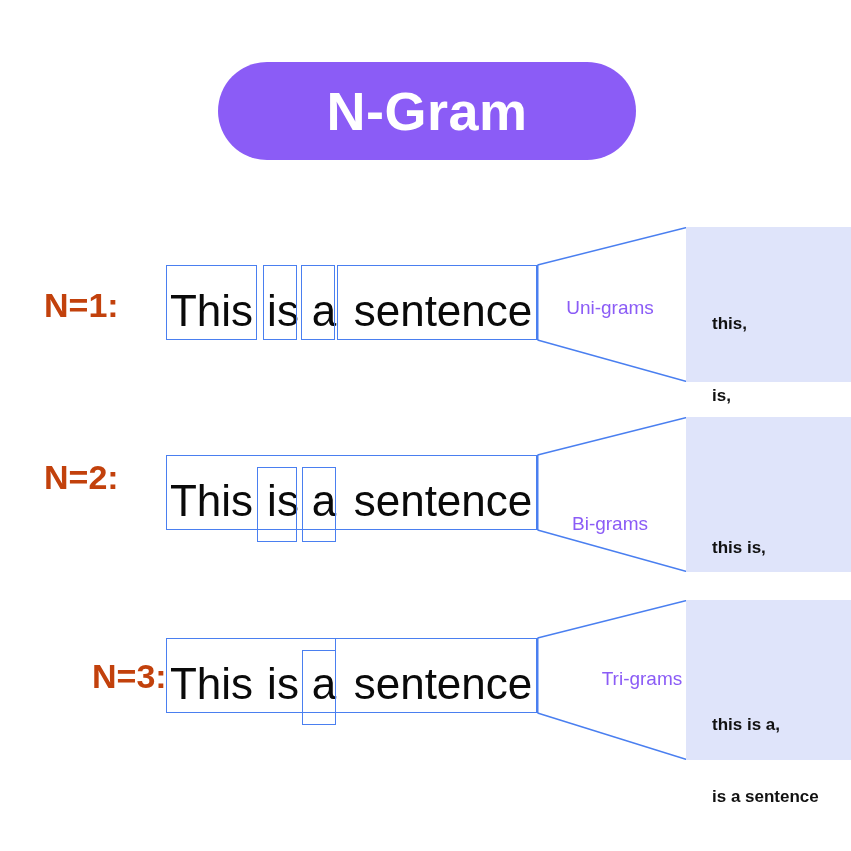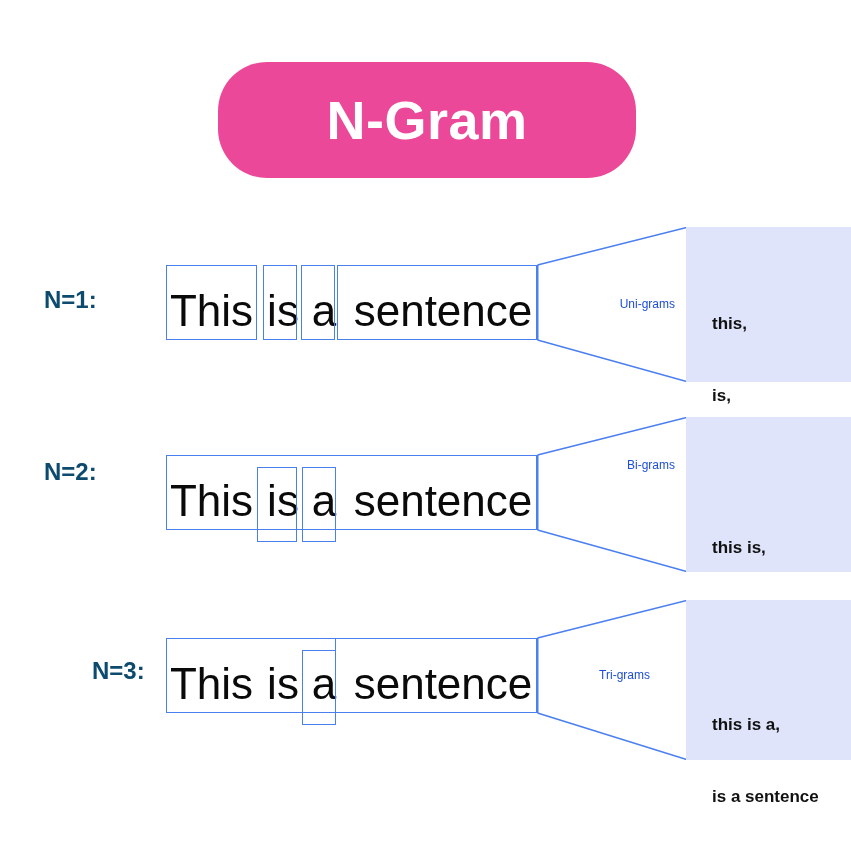--- a/index.html
+++ b/index.html
@@ -19,22 +19,22 @@
     background: #ffffff;
     overflow: hidden;
   }
 
   
   #title-pill {
     position: absolute;
     left: 218px;
     top: 62px;
     width: 418px;
-    height: 116px;
-    background: #ec4899;
+    height: 98px;
+    background: #8b5cf6;
     border-radius: 49px;
     display: flex;
     align-items: center;
     justify-content: center;
   }
   #title-pill .title-text {
     color: #ffffff;
     font-size: 54px;
     font-weight: bold;
     letter-spacing: 0.5px;
@@ -44,22 +44,22 @@
   
   .row {
     position: absolute;
     left: 0;
     width: 851px;
   }
   .row-label {
     position: absolute;
     left: 44px;
     width: 120px;
-    color: #0c4a6e;
-    font-size: 24px;
+    color: #c2410c;
+    font-size: 34px;
     font-weight: bold;
     line-height: 1;
     white-space: nowrap;
   }
 
   
   .strip {
     position: absolute;
     left: 166px;
     height: 91px;
@@ -85,24 +85,24 @@
     background: transparent;
   }
 
   
   .funnel {
     position: absolute;
     left: 537px;
   }
   .gram-label {
     position: absolute;
-    font-size: 12px;
-    color: #1d4ed8;
-    line-height: 1;
-    text-align: right;
+    font-size: 19px;
+    color: #8b5cf6;
+    line-height: 1;
+    text-align: center;
     white-space: nowrap;
   }
 
   
   .outpanel {
     position: absolute;
     left: 686px;
     width: 165px;
     background: #dfe4fa;
     box-sizing: border-box;
@@ -171,21 +171,21 @@
 
     <div class="obox" style="left:166px;top:455px;width:371px;height:75px;"></div>
     <div class="obox" style="left:257px;top:467px;width:40px;height:75px;"></div>
     <div class="obox" style="left:302px;top:467px;width:34px;height:75px;"></div>
 
     <svg class="funnel" style="top:417px;" width="150" height="155" viewBox="0 0 150 155">
       <path d="M0.5,38 L149.5,0.5" fill="none" stroke="#4a7ff0" stroke-width="1.5"></path>
       <path d="M0.5,113 L149.5,154.5" fill="none" stroke="#4a7ff0" stroke-width="1.5"></path>
       <path d="M0.75,38 L0.75,113" fill="none" stroke="#4a7ff0" stroke-width="1.5"></path>
     </svg>
-    <div class="gram-label" style="left:545px;top:459px;width:130px;">Bi-grams</div>
+    <div class="gram-label" style="left:545px;top:514px;width:130px;">Bi-grams</div>
 
     <div class="outpanel" style="top:417px;height:155px;"></div>
     <div class="outlist" style="top:488px;">
       <div>this is,</div>
       <div>is a,</div>
       <div>a sentence</div>
     </div>
   </div>
 
   <div class="row">
@@ -201,21 +201,21 @@
 
     <div class="obox" style="left:166px;top:638px;width:371px;height:75px;"></div>
     <div class="obox" style="left:166px;top:638px;width:170px;height:75px;"></div>
     <div class="obox" style="left:302px;top:650px;width:34px;height:75px;"></div>
 
     <svg class="funnel" style="top:600px;" width="150" height="160" viewBox="0 0 150 160">
       <path d="M0.5,38 L149.5,0.5" fill="none" stroke="#4a7ff0" stroke-width="1.5"></path>
       <path d="M0.5,113 L149.5,159.5" fill="none" stroke="#4a7ff0" stroke-width="1.5"></path>
       <path d="M0.75,38 L0.75,113" fill="none" stroke="#4a7ff0" stroke-width="1.5"></path>
     </svg>
-    <div class="gram-label" style="left:520px;top:669px;width:130px;">Tri-grams</div>
+    <div class="gram-label" style="left:577px;top:669px;width:130px;">Tri-grams</div>
 
     <div class="outpanel" style="top:600px;height:160px;"></div>
     <div class="outlist" style="top:665px;">
       <div>this is a,</div>
       <div>is a sentence</div>
     </div>
   </div>
 
 </div>
 

